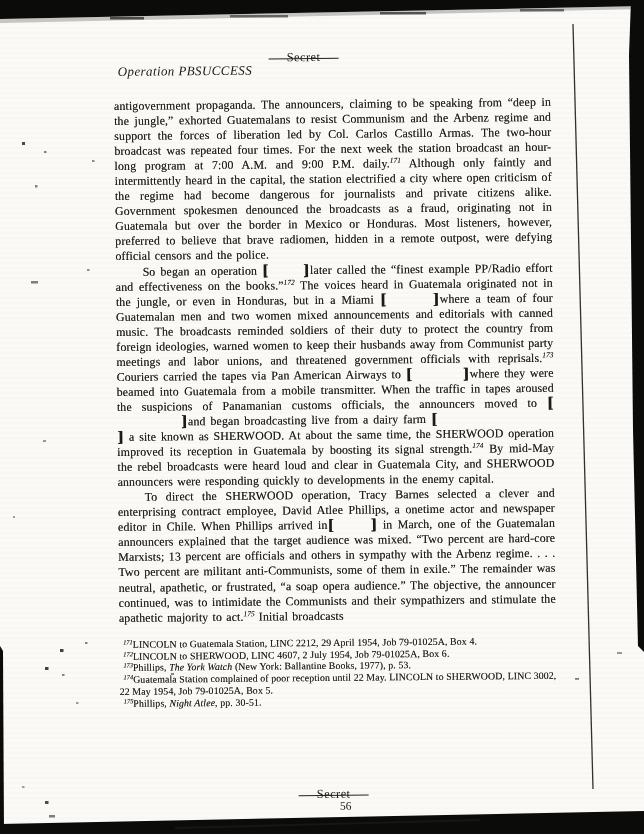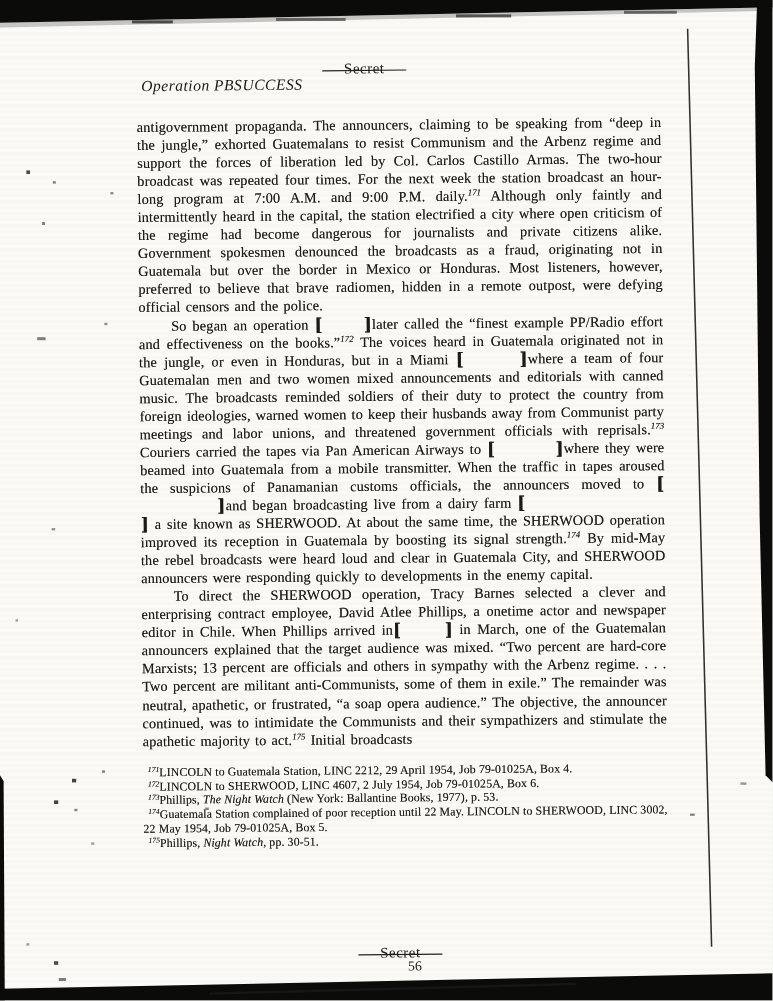--- a/index.html
+++ b/index.html
@@ -85,23 +85,23 @@
 
     <div class="text-col">
       <div>
           <p class="bodyp"><span>antigovernment propaganda. The announcers, claiming to be speaking from “deep in the jungle,” exhorted Guatemalans to resist Communism and the Arbenz regime and support the forces of liberation led by Col. Carlos Castillo Armas. The two-hour broadcast was repeated four times. For the next week the station broadcast an hour-long program at 7:00 A.M. and 9:00 P.M. daily.</span><sup>171</sup><span> Although only faintly and intermittently heard in the capital, the station electrified a city where open criticism of the regime had become dangerous for journalists and private citizens alike. Government spokesmen denounced the broadcasts as a fraud, originating not in Guatemala but over the border in Mexico or Honduras. Most listeners, however, preferred to believe that brave radiomen, hidden in a remote outpost, were defying official censors and the police.</span></p>
           <p class="bodyp indent"><span>So began an operation </span><span class="rbr">[</span><span class="rgap" style="width: 34px;"></span><span class="rbr">]</span><span>later called the “finest example PP/Radio effort and effectiveness on the books.”</span><sup>172</sup><span> The voices heard in Guatemala originated not in the jungle, or even in Honduras, but in a Miami </span><span class="rbr">[</span><span class="rgap" style="width: 46px;"></span><span class="rbr">]</span><span>where a team of four Guatemalan men and two women mixed announcements and editorials with canned music. The broadcasts reminded soldiers of their duty to protect the country from foreign ideologies, warned women to keep their husbands away from Communist party meetings and labor unions, and threatened government officials with reprisals.</span><sup>173</sup><span> Couriers carried the tapes via Pan American Airways to </span><span class="rbr">[</span><span class="rgap" style="width: 50px;"></span><span class="rbr">]</span><span>where they were beamed into Guatemala from a mobile transmitter. When the traffic in tapes aroused the suspicions of Panamanian customs officials, the announcers moved to </span><span class="rbr">[</span><span class="rgap" style="width: 64px;"></span><span class="rbr">]</span><span>and began broadcasting live from a dairy farm </span><span class="rbr">[</span><span class="rgap" style="width: 116px;"></span><span class="rbr">]</span><span> a site known as SHERWOOD. At about the same time, the SHERWOOD operation improved its reception in Guatemala by boosting its signal strength.</span><sup>174</sup><span> By mid-May the rebel broadcasts were heard loud and clear in Guatemala City, and SHERWOOD announcers were responding quickly to developments in the enemy capital.</span></p>
           <p class="bodyp indent"><span>To direct the SHERWOOD operation, Tracy Barnes selected a clever and enterprising contract employee, David Atlee Phillips, a onetime actor and newspaper editor in Chile. When Phillips arrived in</span><span class="rbr">[</span><span class="rgap" style="width: 36px;"></span><span class="rbr">]</span><span> in March, one of the Guatemalan announcers explained that the target audience was mixed. “Two percent are hard-core Marxists; 13 percent are officials and others in sympathy with the Arbenz regime. . . . Two percent are militant anti-Communists, some of them in exile.” The remainder was neutral, apathetic, or frustrated, “a soap opera audience.” The objective, the announcer continued, was to intimidate the Communists and their sympathizers and stimulate the apathetic majority to act.</span><sup>175</sup><span> Initial broadcasts</span></p>
         </div>
       <div class="footnotes">
           <p class="fnp"><sup>171</sup><span>LINCOLN to Guatemala Station, LINC 2212, 29 April 1954, Job 79-01025A, Box 4.</span></p>
           <p class="fnp"><sup>172</sup><span>LINCOLN to SHERWOOD, LINC 4607, 2 July 1954, Job 79-01025A, Box 6.</span></p>
-          <p class="fnp"><sup>173</sup><span>Phillips, </span><span class="it">The Night Watch</span><span> (New York: Ballantine Books, 1977), p. 53.</span></p>
+          <p class="fnp"><sup>173</sup><span>Phillips, </span><span class="it">The York Watch</span><span> (New York: Ballantine Books, 1977), p. 53.</span></p>
           <p class="fnp"><sup>174</sup><span>Guatemala Station complained of poor reception until 22 May. LINCOLN to SHERWOOD, LINC 3002, 22 May 1954, Job 79-01025A, Box 5.</span></p>
-          <p class="fnp"><sup>175</sup><span>Phillips, </span><span class="it">Night Watch</span><span>, pp. 30-51.</span></p>
+          <p class="fnp"><sup>175</sup><span>Phillips, </span><span class="it">Night Atlee</span><span>, pp. 30-51.</span></p>
         </div>
     </div>
 
     <div class="secret-foot">
       <span class="strike">Secret</span>
     </div>
 
     <div class="page-num">56</div>
 
   </div>

